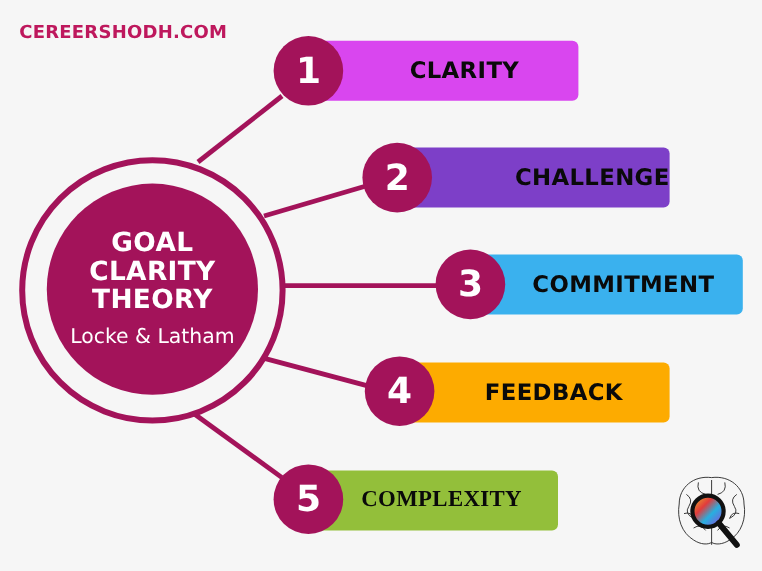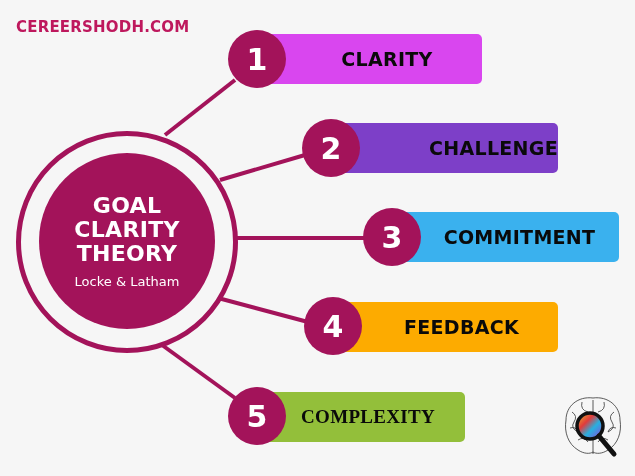--- a/index.html
+++ b/index.html
@@ -19,21 +19,21 @@
       border: 5px solid #a3135a; border-radius: 50%; box-sizing: content-box;
       background: #f6f6f6;
     }
     .hub-inner {
       position: absolute; left: 39px; top: 153px; width: 176px; height: 176px;
       border-radius: 50%; background: #a3135a;
       display: flex; flex-direction: column; align-items: center; justify-content: center;
       color: #fff; text-align: center;
     }
     .hub-title { font-weight: bold; font-size: 22px; line-height: 24px; letter-spacing: 0.3px; }
-    .hub-sub { font-size: 13px; margin-top: 8px; }
+    .hub-sub { font-size: 17px; margin-top: 8px; }
     .bar {
       position: absolute; height: 50px; border-radius: 5px;
       display: flex; align-items: center; justify-content: center;
       font-weight: bold; font-size: 19px; color: #0a0a0a; letter-spacing: 0.3px;
       box-sizing: border-box;
     }
     .num {
       position: absolute; width: 58px; height: 58px; border-radius: 50%;
       background: #a3135a; color: #fff; font-weight: bold; font-size: 30px;
       display: flex; align-items: center; justify-content: center;

